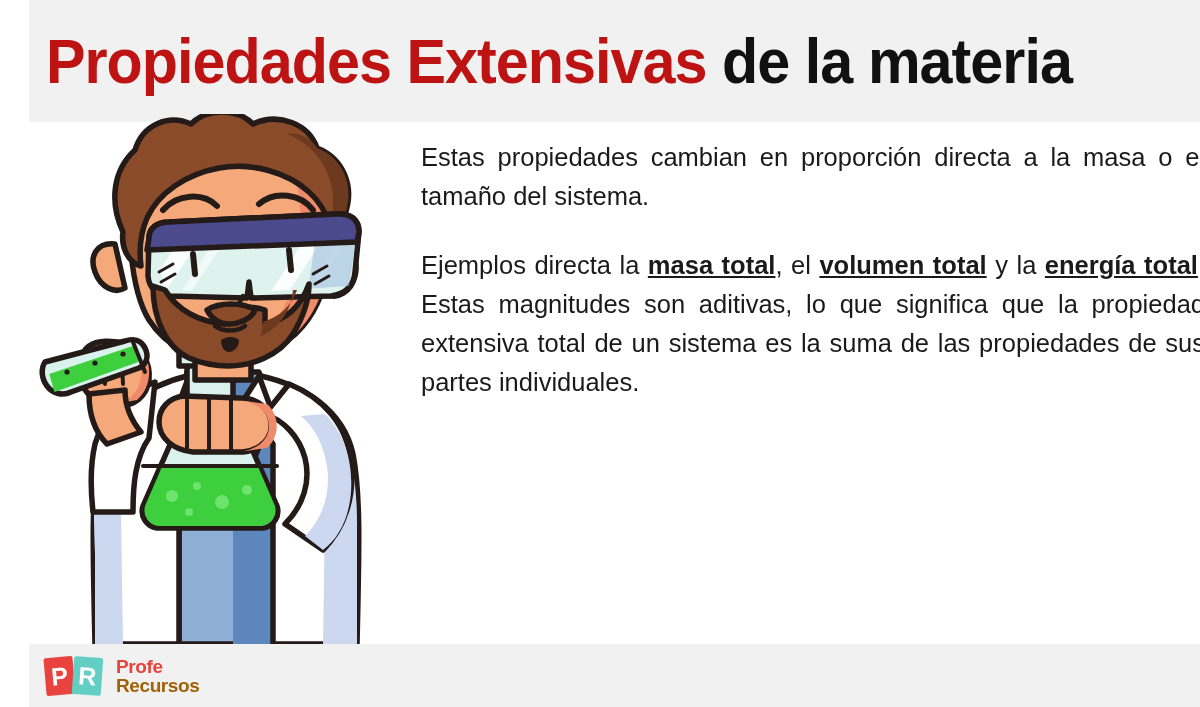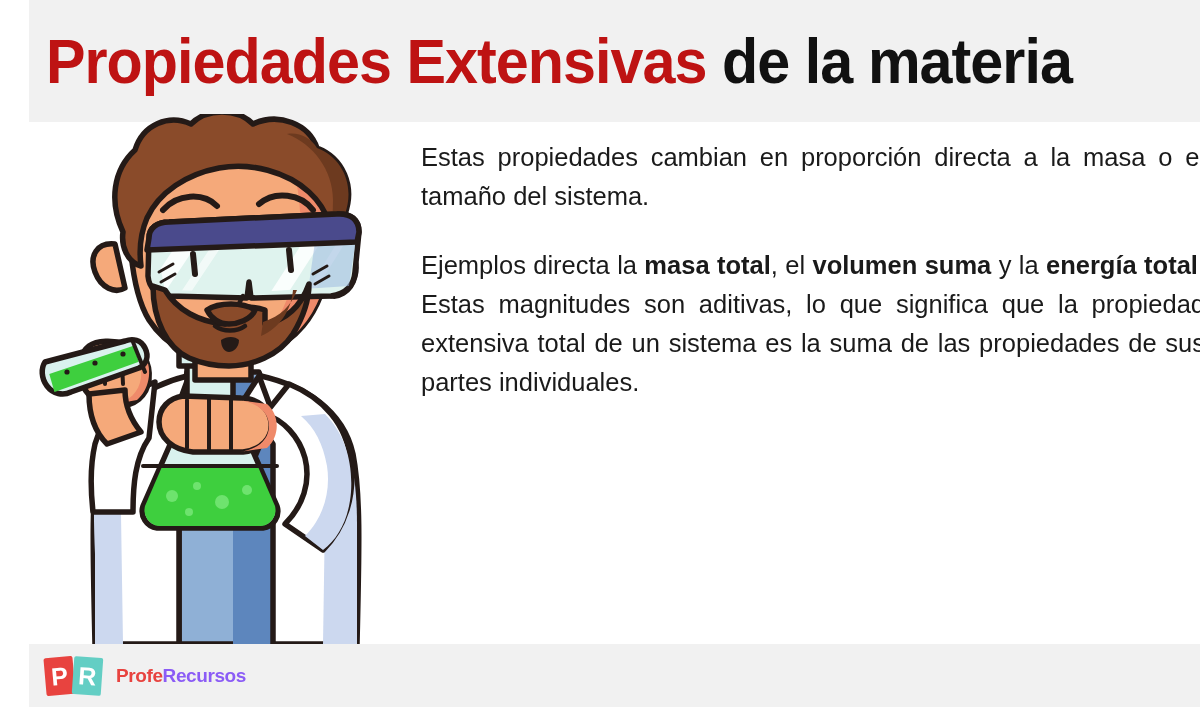--- a/index.html
+++ b/index.html
@@ -81,20 +81,21 @@
     line-height: 39px;
     color: #1a1a1a;
     text-align: justify;
     text-justify: inter-word;
   }
   .para { margin: 0 0 30px 0; }
   .para:last-child { margin-bottom: 0; }
   .hl-red { color: #c0141a; }
   .term {
     font-weight: bold;
+    text-decoration: underline;
     text-underline-offset: 2px;
   }
 
   
   .footer-band {
     position: absolute;
     left: 0;
     top: 644px;
     width: 1200px;
     height: 63px;
@@ -127,30 +128,30 @@
     font-weight: bold;
     font-size: 25px;
     line-height: 38px;
     text-align: center;
     font-family: "Liberation Sans", sans-serif;
   }
   .tile-p { left: 0; background: #e8433f; transform: rotate(-5deg); }
   .tile-r { left: 28px; background: #63cec4; transform: rotate(4deg); }
   .logo-words {
     display: flex;
-    flex-direction: row;
+    flex-direction: column;
     justify-content: flex-end;
     margin-left: 9px;
     font-weight: bold;
     font-size: 19px;
     line-height: 19px;
     letter-spacing: -0.4px;
   }
   .logo-profe { color: #e8433f; }
-  .logo-recursos { color: #8b5cf6; }
+  .logo-recursos { color: #a16207; }
 
   .footer-text {
     font-weight: bold;
     font-size: 19.5px;
     color: #4d4d4d;
     letter-spacing: -0.3px;
     white-space: nowrap;
   }
   .sep { color: #6b6b6b; margin: 0 5px; font-weight: bold; }
   .copy-mark {
@@ -311,21 +312,21 @@
       </svg>
     </div>
 
     <div class="text-col">
 
       <p class="para">
         <span>Estas propiedades cambian en proporción directa a la masa o el tamaño del sistema.</span>
       </p>
 
       <p class="para">
-        <span>Ejemplos directa la </span><span class="term">masa total</span><span>, el </span><span class="term">volumen suma</span><span> y la </span><span class="term">energía total</span><span>. Estas magnitudes son aditivas, lo que significa que la propiedad extensiva total de un sistema es la suma de las propiedades de sus partes individuales.</span>
+        <span>Ejemplos directa la </span><span class="term">masa total</span><span>, el </span><span class="term">volumen total</span><span> y la </span><span class="term">energía total</span><span>. Estas magnitudes son aditivas, lo que significa que la propiedad extensiva total de un sistema es la suma de las propiedades de sus partes individuales.</span>
       </p>
 
     </div>
   </div>
 
   <div class="footer-band">
     <div class="logo">
       <div class="logo-tiles">
         <div class="tile tile-p">P</div>
         <div class="tile tile-r">R</div>

